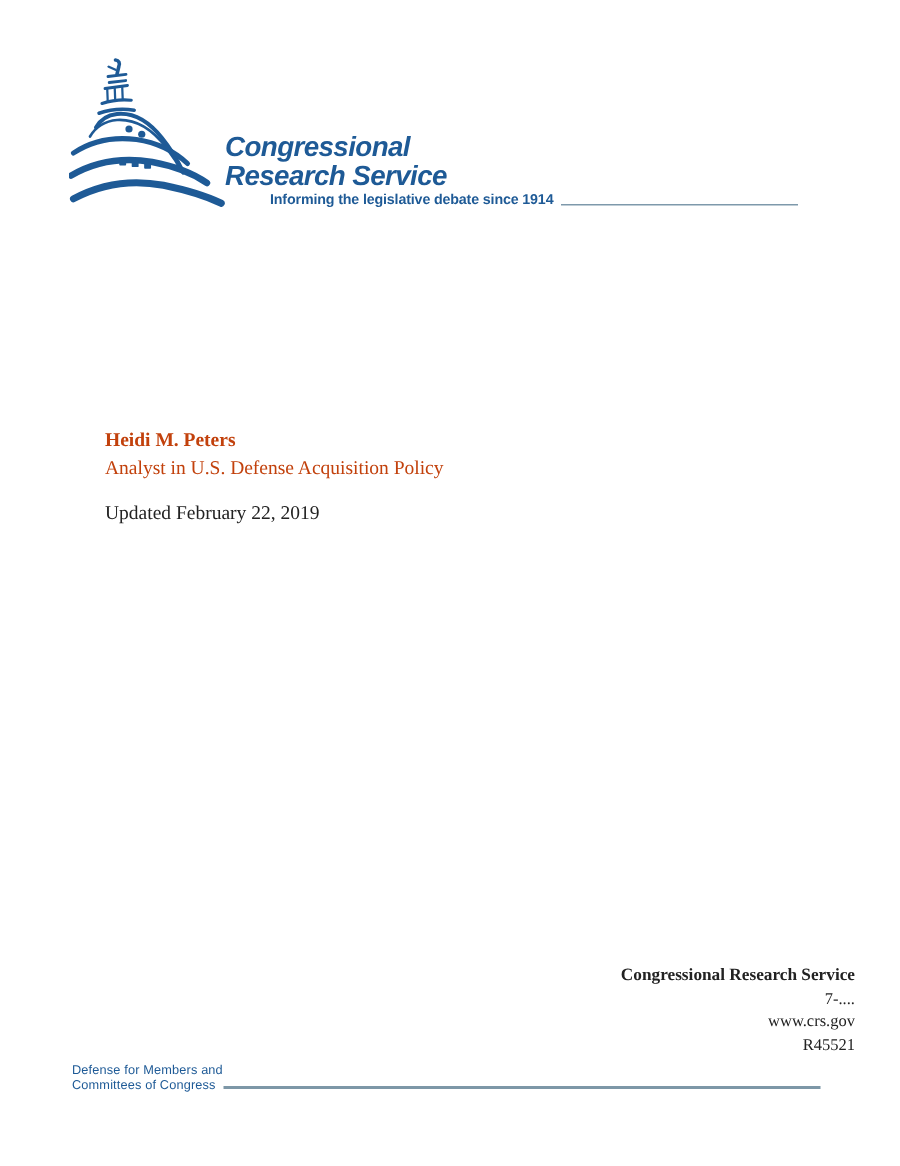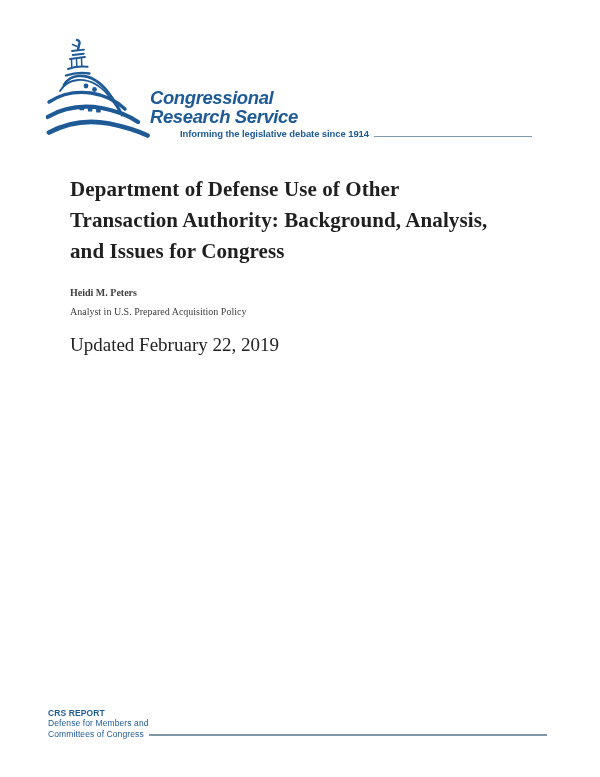--- a/index.html
+++ b/index.html
@@ -71,32 +71,32 @@
     font-size: 21px;
     font-weight: bold;
     line-height: 31px;
     letter-spacing: 0.1px;
     white-space: nowrap;
   }
   .author-block {
     position: absolute;
     left: 70px;
     top: 284px;
-    color: #404040;
-    font-size: 10px;
+    color: #c2410c;
+    font-size: 13px;
     line-height: 18.5px;
     white-space: nowrap;
   }
   .author-name { font-weight: bold; }
   .updated-date {
     position: absolute;
     left: 70px;
     top: 334px;
     color: #222222;
-    font-size: 19px;
+    font-size: 13px;
     white-space: nowrap;
   }
 
   
   .footer-right {
     position: absolute;
     right: 70px;
     top: 643px;
     text-align: right;
     color: #222222;
@@ -171,36 +171,36 @@
 
   <div class="logo-text">
     <div class="wordmark-line">Congressional</div>
     <div class="wordmark-line">Research Service</div>
     <div class="tagline-row">
       <span class="tagline-text">Informing the legislative debate since 1914</span>
       <span class="tagline-rule"></span>
     </div>
   </div>
 
-  <div class="report-title">
-    <div>Department of Defense Use of Other</div>
-    <div>Transaction Authority: Background, Analysis,</div>
-    <div>and Issues for Congress</div>
-  </div>
 
   <div class="author-block">
     <div class="author-name">Heidi M. Peters</div>
-    <div class="author-role">Analyst in U.S. Prepared Acquisition Policy</div>
+    <div class="author-role">Analyst in U.S. Defense Acquisition Policy</div>
   </div>
 
   <div class="updated-date">Updated February 22, 2019</div>
 
+  <div class="footer-right">
+    <div class="org">Congressional Research Service</div>
+    <div>7-....</div>
+    <div>www.crs.gov</div>
+    <div>R45521</div>
+  </div>
 
   <div class="footer-left">
-    <div class="label">CRS REPORT</div>
     <div>Defense for Members and</div>
     <div class="rule-row">
       <span>Committees of Congress</span>
       <span class="footer-rule"></span>
     </div>
   </div>
 
 </div>
 
 </body></html>

